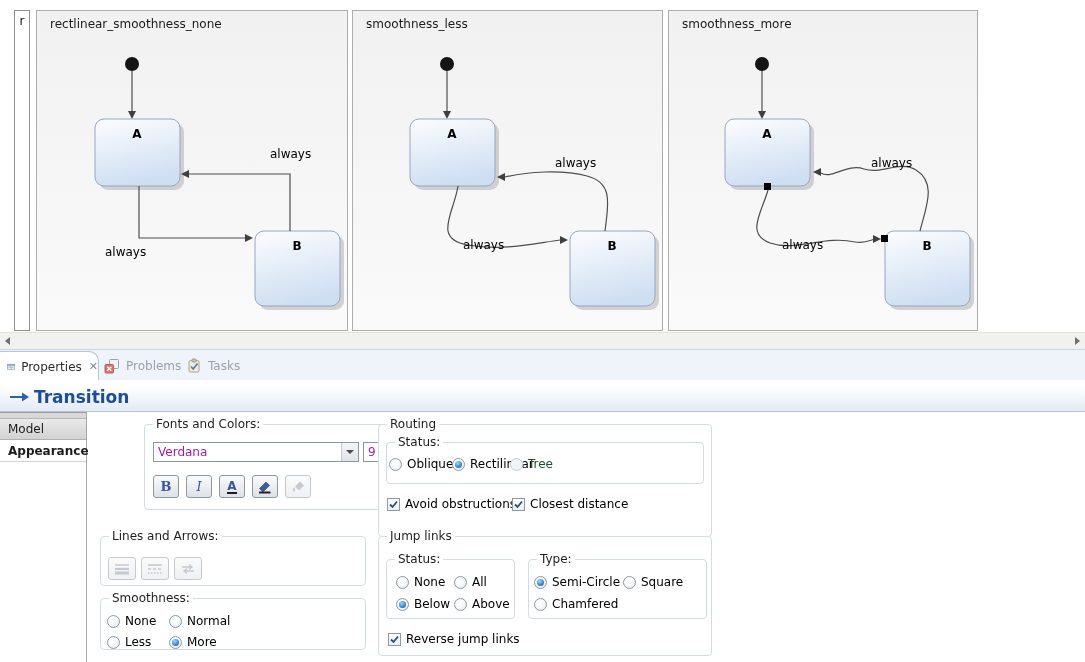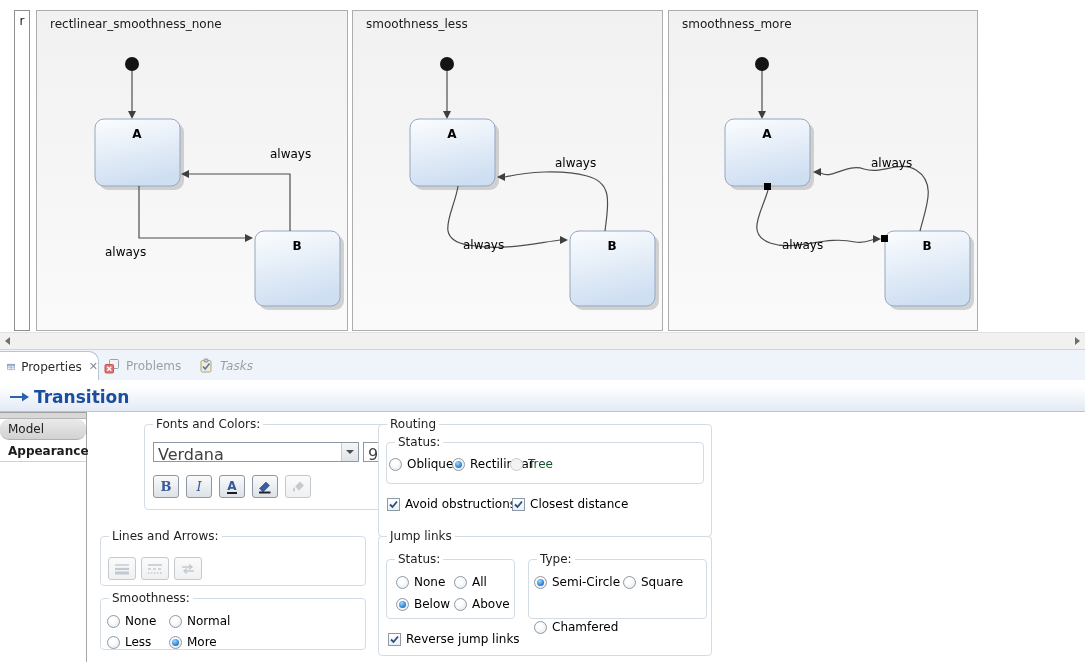--- a/index.html
+++ b/index.html
@@ -39,57 +39,57 @@
   .tabbar { position:absolute; left:0; top:349px; width:1085px; height:31px;
             background:#eff3fa; border-top:1px solid #ccd4e2; }
   .tab-active { position:absolute; left:0; top:1px; width:99px; height:30px;
                 background:#fff; border:1px solid #b8c3d3; border-bottom:none; border-left:none;
                 border-radius:0 10px 0 0; display:flex; align-items:center; padding-left:7px; }
   .tab-active .lbl { margin-left:6px; font-size:12px; color:#2b2b2b; }
   .tab-close { margin-left:7px; font-size:11px; color:#828a94; font-weight:bold; cursor:default; }
   .tab { position:absolute; top:1px; height:30px; display:flex; align-items:center; }
   .tab .lbl { margin-left:6px; font-size:12px; color:#9aa0a8; }
   #tab-problems { left:104px; }
-  #tab-tasks    { left:198px;font-style:italic; }
+  #tab-tasks    { left:186px; }
 
   
   .prop-header { position:absolute; left:0; top:380px; width:1085px; height:32px;
                  background:linear-gradient(180deg,#ffffff 20%,#e3eaf5);
                  border-bottom:1px solid #bac4d4; }
   .prop-header .ttl { position:absolute; left:34px; top:7px; font-size:17px; font-weight:bold; color:#1b4e9e; }
   .trans-icon { position:absolute; left:9px; top:11px; }
 
   
   .prop-body { position:absolute; left:0; top:412px; width:1085px; height:250px; background:#fff; }
 
   .rail { position:absolute; left:0; top:0; width:87px; height:250px; border-right:1px solid #a6a6a6; background:#fff; }
   .rail-cap { position:absolute; left:0; top:0; width:86px; height:7px; background:#d8d8d8;
               border-top:1px solid #9e9e9e; border-bottom:1px solid #b5b5b5; }
   .rail-item { position:absolute; left:0; width:86px; display:flex; align-items:center;
                padding-left:8px; font-size:12px; color:#1c1c1c; }
   #rail-model { top:7px; height:21px; background:linear-gradient(180deg,#eaeaea,#d2d2d2);
-                border-bottom:1px solid #b0b0b0;border-radius:9px; }
+                border-bottom:1px solid #b0b0b0; }
   #rail-appearance { top:28px; height:22px; background:#fff; font-weight:bold;
                      border-bottom:1px solid #d2d2d2; }
 
   .grp { position:absolute; border:1px solid #d3dce5; border-radius:4px; background:#fff; }
   .glabel { position:absolute; top:-8px; left:8px; background:#fff; padding:0 3px;
             font-size:12px; color:#1e1e1e; white-space:nowrap; }
 
   #grp-fonts   { left:100px; top:12px;  width:266px; height:86px;margin-left:44px; }
   #grp-routing { left:378px; top:12px;  width:334px; height:113px; }
   #grp-lines   { left:100px; top:124px; width:266px; height:50px; }
   #grp-smooth  { left:100px; top:186px; width:266px; height:52px; }
   #grp-jump    { left:378px; top:124px; width:334px; height:120px; }
   #sub-styles  { left:7px;  top:17px; width:318px; height:42px; }
   #sub-status  { left:7px;  top:22px; width:129px; height:60px; }
   #sub-type    { left:149px; top:22px; width:179px; height:60px; }
 
   .combo { position:absolute; height:20px; border:1px solid #8d98a5; background:#fff; }
-  .combo .val { position:absolute; left:4px; top:2px; font-size:16px; color:#404040; white-space:nowrap; }
+  .combo .val { position:absolute; left:4px; top:2px; font-size:12px; color:#a21caf; white-space:nowrap; }
   .combo .dd  { position:absolute; right:0; top:0; width:17px; height:18px; border-left:1px solid #c6cbd2;
                 background:linear-gradient(180deg,#f4f5f7,#dfe3e8); display:flex; align-items:center; justify-content:center; }
   .combo .dd::after { content:""; width:0; height:0; border:4px solid transparent; border-top:4px solid #4c4c4c; margin-top:4px; }
   #combo-font { left:8px;  top:17px; width:206px; }
   #combo-size { left:218px; top:17px; width:37px; }
 
   .fmt-btn { position:absolute; width:26px; height:23px; border:1px solid #8d98a5; border-radius:3px;
              background:linear-gradient(180deg,#fafafa,#dde2e7); display:flex; align-items:center; justify-content:center; }
   .fmt-btn.dis { border-color:#c3c8cd; background:linear-gradient(180deg,#fbfbfb,#eef0f2); }
   .serifB { font-family:"DejaVu Serif","Liberation Serif",serif; font-weight:bold; font-size:13px; color:#39589b; }
@@ -395,21 +395,21 @@
       <div class="grp" id="sub-type">
         <span class="glabel">Type:</span>
         <div class="radio-item" style="left:5px; top:15px;">
           <span class="radio sel"></span>
           <span class="rlbl">Semi-Circle</span>
         </div>
         <div class="radio-item" style="left:94px; top:15px;">
           <span class="radio"></span>
           <span class="rlbl">Square</span>
         </div>
-        <div class="radio-item" style="left:5px; top:37px;margin-top:23px;">
+        <div class="radio-item" style="left:5px; top:37px;">
           <span class="radio"></span>
           <span class="rlbl">Chamfered</span>
         </div>
       </div>
       <div class="cb-item" style="left:9px; top:95px;">
         <span class="cb">
           <svg width="9" height="9" viewBox="0 0 9 9">
             <path d="M1 4.5 L3.5 7 L8 1.5" stroke="#2d4d7c" stroke-width="1.8" fill="none"></path>
           </svg>
         </span>

